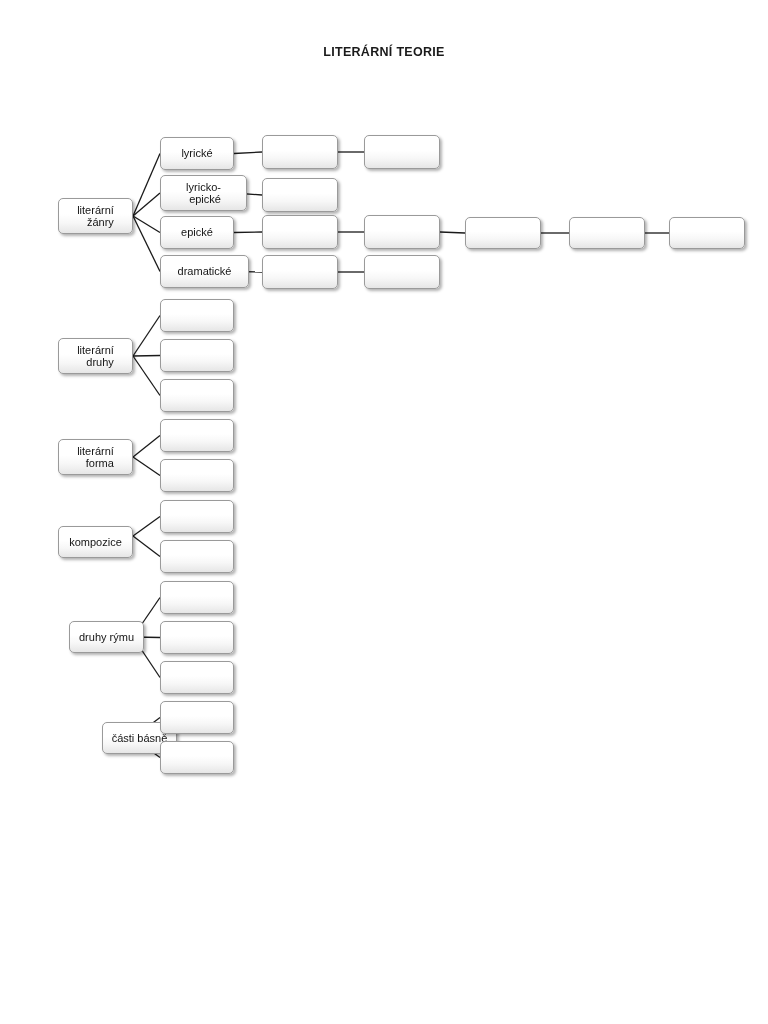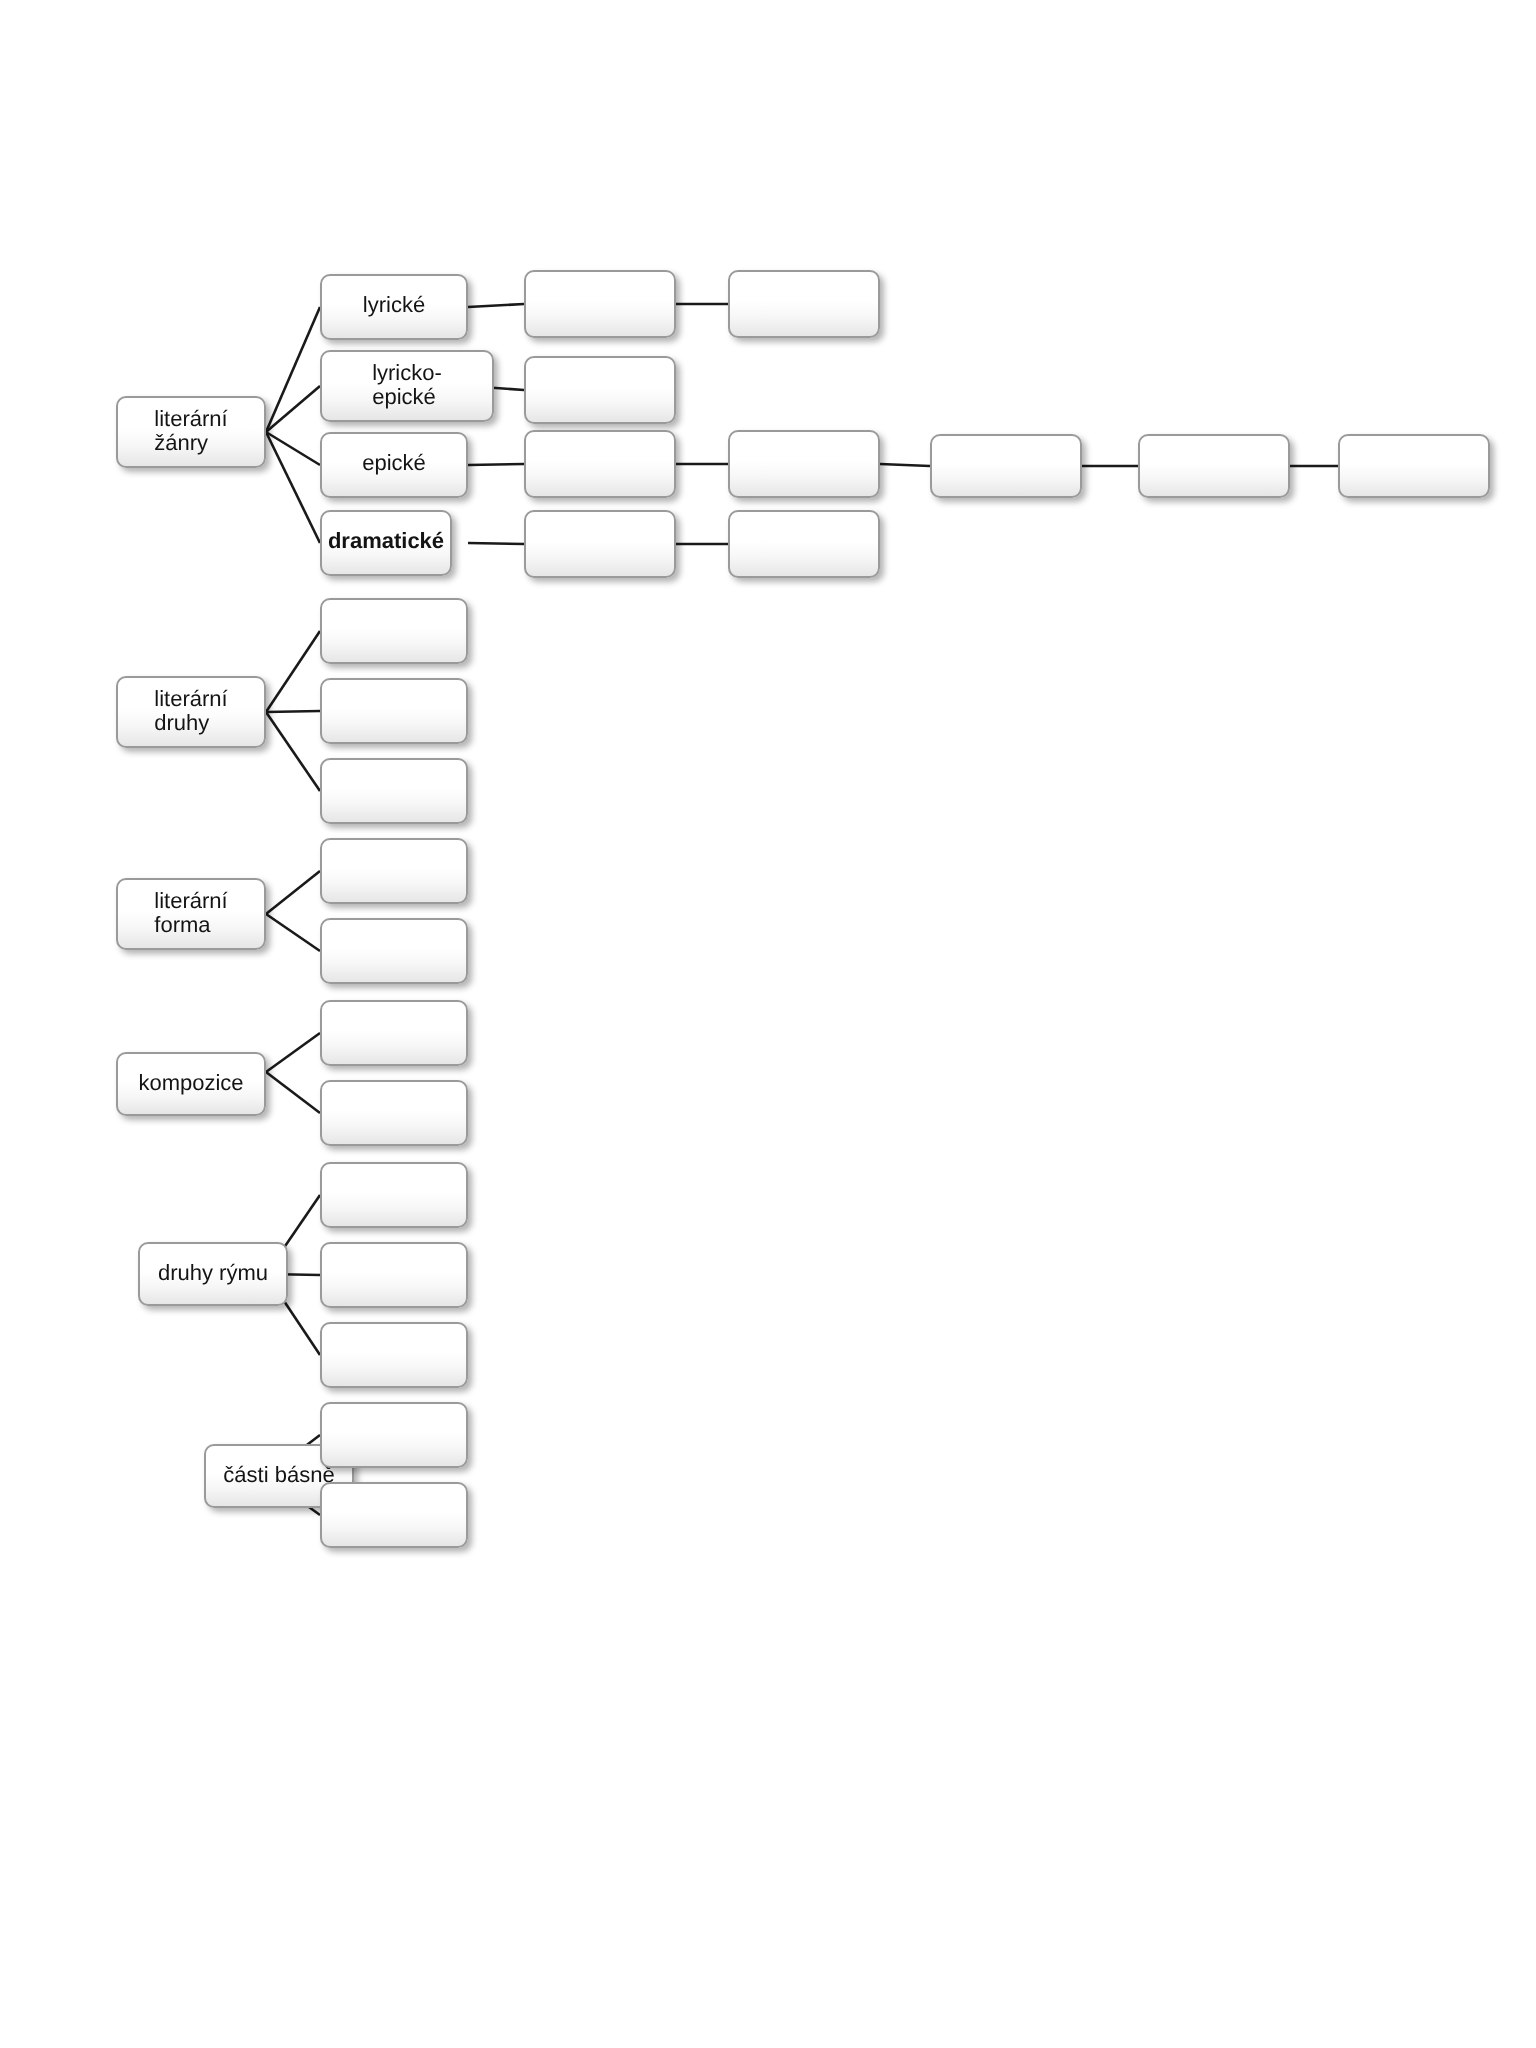--- a/index.html
+++ b/index.html
@@ -48,35 +48,36 @@
   .node {
     position: absolute;
     box-sizing: border-box;
     border: 1px solid #9a9a9a;
     border-radius: 5px;
     background: linear-gradient(to bottom, #ffffff 0%, #ffffff 45%, #f7f7f7 70%, #e6e6e6 100%);
     box-shadow: 2px 2px 3px rgba(0,0,0,0.30);
     display: flex;
     align-items: center;
     justify-content: center;
-    text-align: left;
+    text-align: right;
     font-size: 11px;
     line-height: 1.12;
     color: #141414;
     padding: 1px 3px;
     white-space: pre-line;
   }
 
   .node.blank { color: transparent; }
 </style>
 </head>
 <body>
 
 <div id="page">
 
+  <div id="title">LITERÁRNÍ TEORIE</div>
 
   <svg id="connectors" viewBox="0 0 768 1024" xmlns="http://www.w3.org/2000/svg">
       <line x1="133" y1="216" x2="160" y2="153.5" stroke="#1a1a1a" stroke-width="1.3"></line>
       <line x1="133" y1="216" x2="160" y2="193" stroke="#1a1a1a" stroke-width="1.3"></line>
       <line x1="133" y1="216" x2="160" y2="232.5" stroke="#1a1a1a" stroke-width="1.3"></line>
       <line x1="133" y1="216" x2="160" y2="271.5" stroke="#1a1a1a" stroke-width="1.3"></line>
       <line x1="133" y1="356" x2="160" y2="315.5" stroke="#1a1a1a" stroke-width="1.3"></line>
       <line x1="133" y1="356" x2="160" y2="355.5" stroke="#1a1a1a" stroke-width="1.3"></line>
       <line x1="133" y1="356" x2="160" y2="395.5" stroke="#1a1a1a" stroke-width="1.3"></line>
       <line x1="133" y1="457" x2="160" y2="435.5" stroke="#1a1a1a" stroke-width="1.3"></line>
@@ -107,21 +108,21 @@
 druhy</div>
       <div class="node" style="left: 58px; top: 439px; width: 75px; height: 36px;">literární
 forma</div>
       <div class="node" style="left: 58px; top: 526px; width: 75px; height: 32px;">kompozice</div>
       <div class="node" style="left: 58px; top: 621px; width: 75px; height: 32px; margin-left: 11px;">druhy rýmu</div>
       <div class="node" style="left: 62px; top: 722px; width: 75px; height: 32px; margin-left: 40px;">části básně</div>
       <div class="node" style="left: 160px; top: 137px; width: 74px; height: 33px;">lyrické</div>
       <div class="node" style="left: 160px; top: 175px; width: 87px; height: 36px;">lyricko-
 epické</div>
       <div class="node" style="left: 160px; top: 216px; width: 74px; height: 33px;">epické</div>
-      <div class="node" style="left: 160px; top: 255px; width: 66px; height: 33px; font-weight: bold;">dramatické</div>
+      <div class="node" style="left: 160px; top: 255px; width: 89px; height: 33px;">dramatické</div>
       <div class="node blank" style="left: 160px; top: 299px; width: 74px; height: 33px;"></div>
       <div class="node blank" style="left: 160px; top: 339px; width: 74px; height: 33px;"></div>
       <div class="node blank" style="left: 160px; top: 379px; width: 74px; height: 33px;"></div>
       <div class="node blank" style="left: 160px; top: 419px; width: 74px; height: 33px;"></div>
       <div class="node blank" style="left: 160px; top: 459px; width: 74px; height: 33px;"></div>
       <div class="node blank" style="left: 160px; top: 500px; width: 74px; height: 33px;"></div>
       <div class="node blank" style="left: 160px; top: 540px; width: 74px; height: 33px;"></div>
       <div class="node blank" style="left: 160px; top: 581px; width: 74px; height: 33px;"></div>
       <div class="node blank" style="left: 160px; top: 621px; width: 74px; height: 33px;"></div>
       <div class="node blank" style="left: 160px; top: 661px; width: 74px; height: 33px;"></div>

